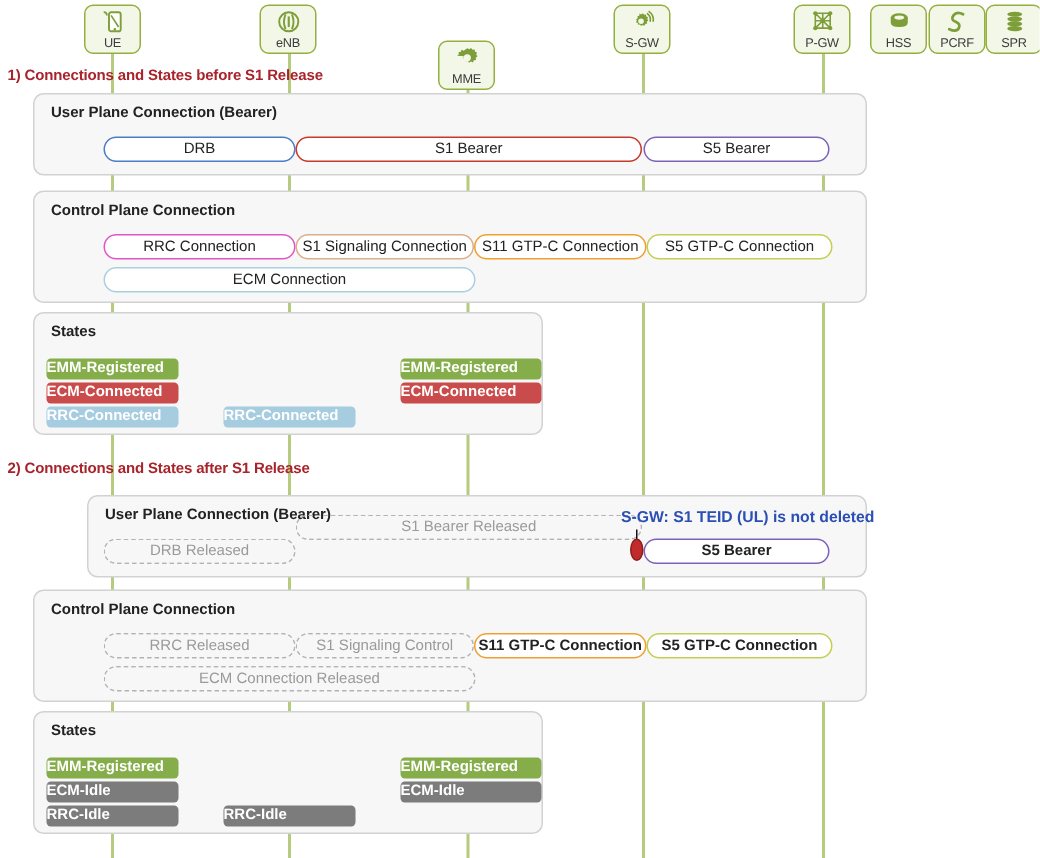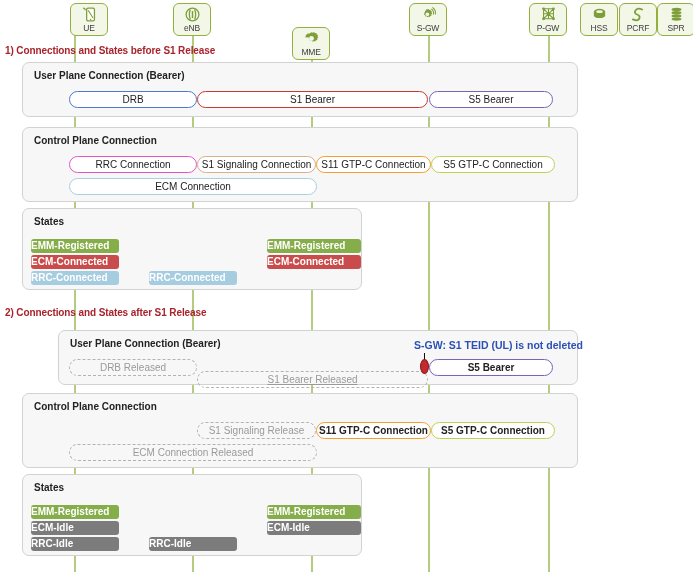--- a/index.html
+++ b/index.html
@@ -74,21 +74,21 @@
   .marker {
     position:absolute; width:9px; height:15px; border-radius:50%;
     background:#c12b2b; border:1px solid #8e1c1c;
   }
 </style>
 </head>
 <body>
 
 <div id="stage">
     <div class="vline" style="left: 74px;"></div>
-    <div class="node" style="left: 70px;">
+    <div class="node" style="left: 56px;">
       <div class="chip">
         <div class="glyph">
           <svg width="17" height="17" viewBox="0 0 24 24">
             <rect x="8" y="3" width="11" height="18" rx="2" fill="#fff" stroke="#7d9e38" stroke-width="1.8"></rect>
             <path d="M10 6 L17 17" stroke="#7d9e38" stroke-width="1.6"></path>
             <path d="M3 3 q3 0 3 3" fill="none" stroke="#7d9e38" stroke-width="1.6"></path>
             <circle cx="13.5" cy="19" r="1.1" fill="#7d9e38"></circle>
           </svg>
         </div>
         <div class="nlabel">UE</div>
@@ -206,29 +206,30 @@
       <div class="badge" style="left: 8px; top: 46px; width: 88px; background: rgb(202, 75, 75);">ECM-Connected</div>
       <div class="badge" style="left: 8px; top: 62px; width: 88px; background: rgb(166, 204, 224);">RRC-Connected</div>
       <div class="badge" style="left: 126px; top: 62px; width: 88px; background: rgb(166, 204, 224);">RRC-Connected</div>
       <div class="badge" style="left: 244px; top: 30px; width: 94px; background: rgb(133, 173, 74);">EMM-Registered</div>
       <div class="badge" style="left: 244px; top: 46px; width: 94px; background: rgb(202, 75, 75);">ECM-Connected</div>
     </div>
     <div class="sectitle" style="top: 307px;">2) Connections and States after S1 Release</div>
     <div class="panel" style="left: 58px; top: 330px; width: 520px; height: 55px;">
       <div class="panel-title">User Plane Connection (Bearer)</div>
       <div class="pill dashed" style="left: 10px; top: 28px; width: 128px; text-align: center;">DRB Released</div>
-      <div class="pill dashed" style="left: 138px; top: 40px; width: 231px; text-decoration: underline;">S1 Bearer Released</div>
+      <div class="pill dashed" style="left: 138px; top: 12px; width: 231px;">S1 Bearer Released</div>
       <div class="pill bold" style="left: 370px; top: 28px; width: 124px; border-color: rgb(125, 99, 184);">S5 Bearer</div>
     </div>
     <div class="annot" style="left: 390px; top: 339px; padding-left: 24px;">S-GW: S1 TEID (UL) is not deleted</div>
     <div class="annot-arrow" style="left: 424px; top: 353px; height: 10px;"></div>
     <div class="marker" style="left: 420px; top: 359px;"></div>
     <div class="panel" style="left: 22px; top: 393px; width: 556px; height: 75px;">
       <div class="panel-title">Control Plane Connection</div>
-      <div class="pill dashed" style="left: 174px; top: 28px; width: 119px;">S1 Signaling Release</div>
+      <div class="pill dashed" style="left: 46px; top: 28px; width: 128px;">RRC  Released</div>
+      <div class="pill dashed" style="left: 174px; top: 28px; width: 119px;">S1 Signaling Control</div>
       <div class="pill bold" style="left: 293px; top: 28px; width: 115px; border-color: rgb(240, 160, 48);">S11 GTP-C Connection</div>
       <div class="pill bold" style="left: 408px; top: 28px; width: 124px; border-color: rgb(195, 207, 82);">S5 GTP-C Connection</div>
       <div class="pill dashed" style="left: 46px; top: 50px; width: 248px;">ECM Connection Released</div>
     </div>
     <div class="panel" style="left: 22px; top: 474px; width: 340px; height: 82px;">
       <div class="panel-title">States</div>
       <div class="badge" style="left: 8px; top: 30px; width: 88px; background: rgb(133, 173, 74);">EMM-Registered</div>
       <div class="badge" style="left: 8px; top: 46px; width: 88px; background: rgb(124, 124, 124);">ECM-Idle</div>
       <div class="badge" style="left: 8px; top: 62px; width: 88px; background: rgb(124, 124, 124);">RRC-Idle</div>
       <div class="badge" style="left: 126px; top: 62px; width: 88px; background: rgb(124, 124, 124);">RRC-Idle</div>

